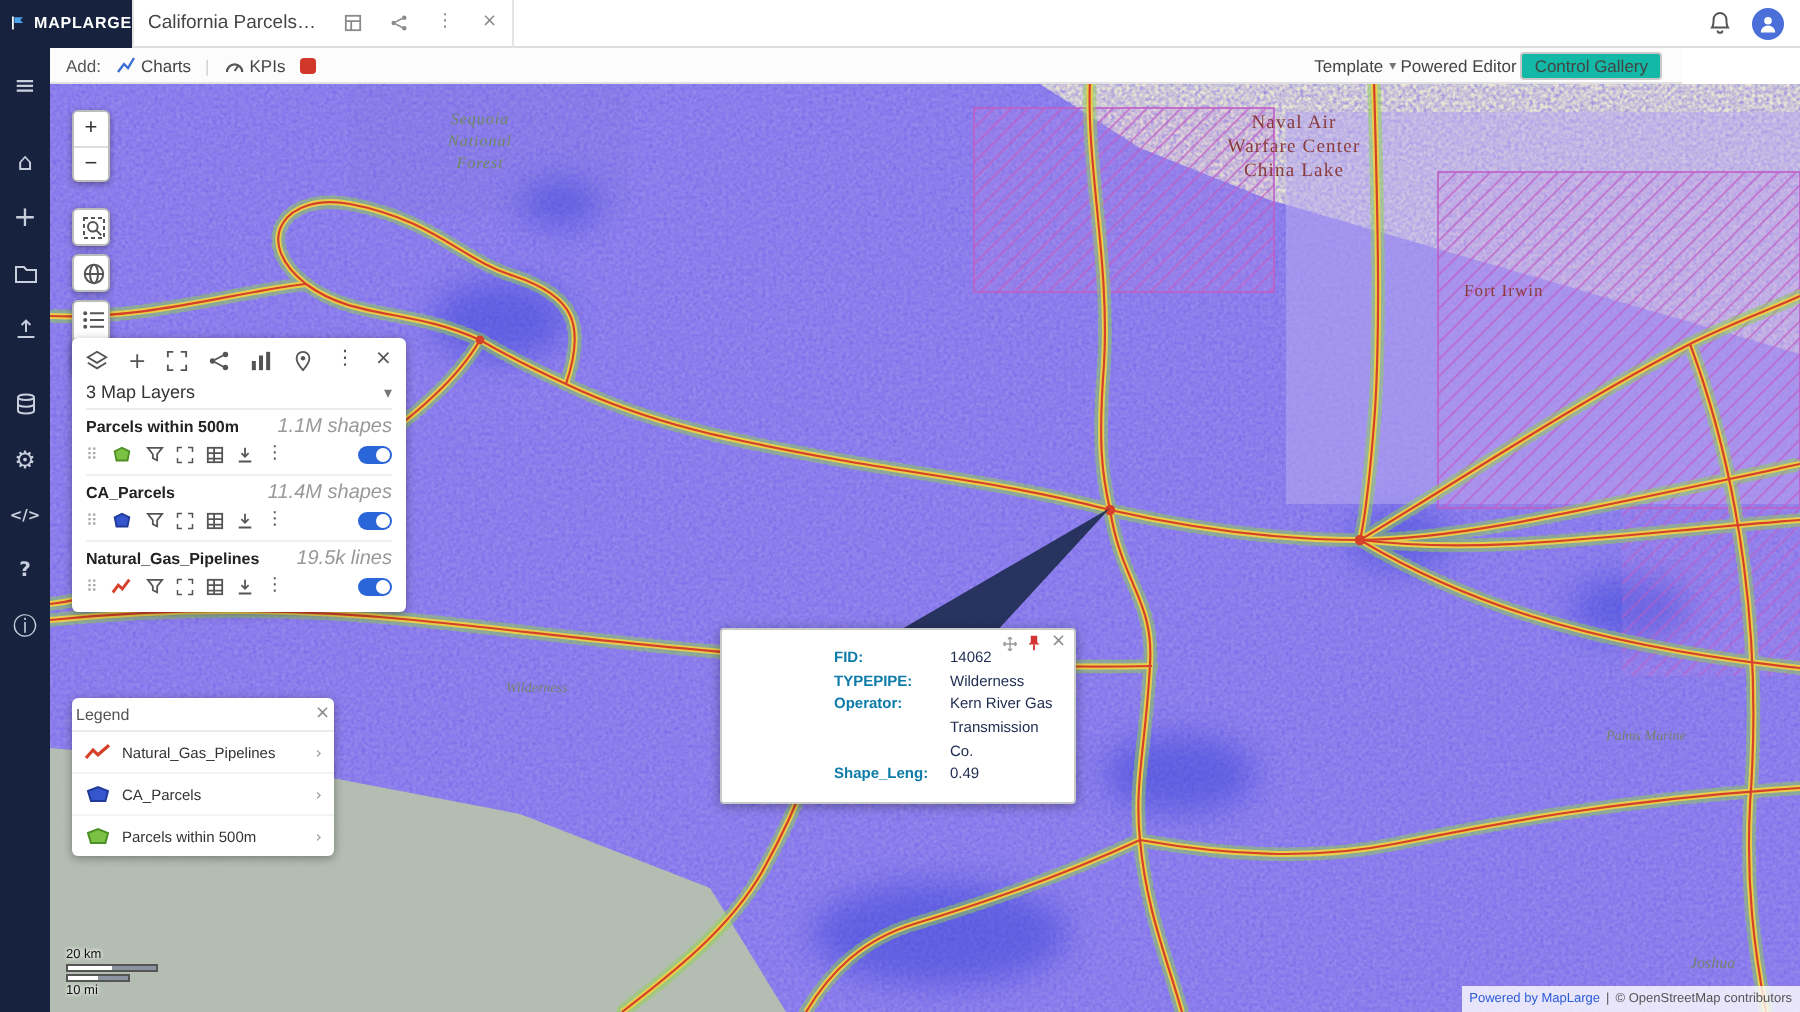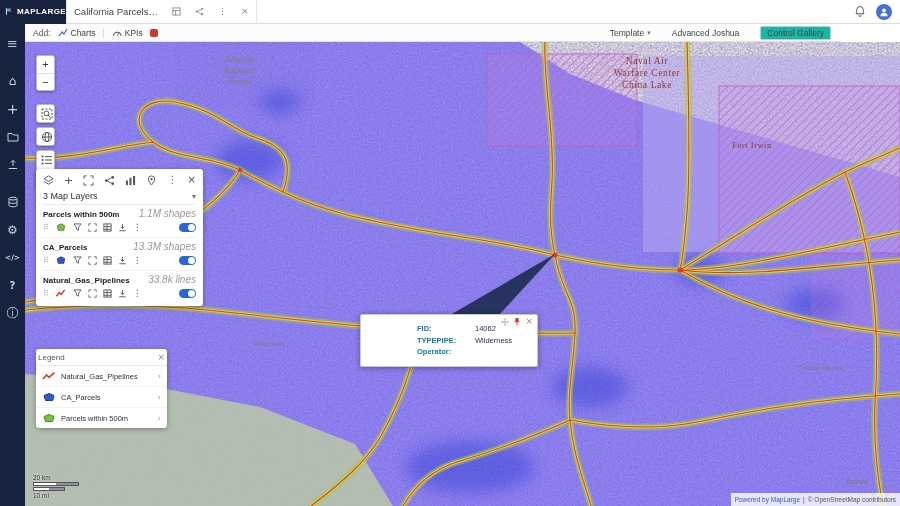--- a/index.html
+++ b/index.html
@@ -20,21 +20,21 @@
   .topbar-right { margin-left:auto; display:flex; align-items:center; gap:10px; padding-right:8px; }
   .avatar { width:16px; height:16px; border-radius:50%; background:#4b6fd8; display:flex;
             align-items:center; justify-content:center; }
 
   
   .subbar { position:absolute; left:25px; top:24px; width:816px; height:18px; background:#fcfcfc;
             border-bottom:1px solid #e2e2e2; display:flex; align-items:center; gap:7px;
             padding:0 8px; font-size:8.5px; color:#555; z-index:35; }
   .subbar .btn { display:flex; align-items:center; gap:3px; cursor:pointer; color:#444; }
   .subbar .sep { color:#d0d0d0; }
-  .subbar-right { margin-left:auto; display:flex; align-items:center; gap:21px; padding-right:2px; }
+  .subbar-right { margin-left:auto; display:flex; align-items:center; gap:2px; padding-right:2px; }
   .btn-bordered { border:1px solid #c9c9c9; background:#14b8a6; border-radius:2px; padding:1px 6px; }
   .red-widget { width:8px; height:8px; background:#d1382a; border-radius:2px; display:inline-block; }
 
   
   .sidebar { position:absolute; left:0; top:0; width:25px; height:506px; background:#17223f;
              z-index:39; display:flex; flex-direction:column; align-items:center; padding-top:31px; }
   .sb { width:25px; height:25px; display:flex; align-items:center; justify-content:center;
         color:#c7cfdd; font-size:12px; cursor:pointer; margin-bottom:3px; }
   .sb.small-txt { font-size:7.5px; font-weight:bold; }
   .sb.gap { margin-top:9px; }
@@ -301,21 +301,21 @@
       </svg>
       <span>KPIs</span>
     </span>
     <span class="red-widget"></span>
     <div class="subbar-right">
       <span class="btn">
         <span>Template</span>
         <span class="g" style="font-size:7px;color:#777;">▾</span>
       </span>
       <span class="btn">
-        <span>Advanced Joshua</span>
+        <span>Powered Editor</span>
       </span>
       <span class="btn btn-bordered">
         <span>Control Gallery</span>
       </span>
     </div>
   </div>
 
   <nav class="sidebar">
     <span class="sb g" style="font-size:13px;">≡</span>
     <span class="sb g gap">⌂</span>
@@ -440,21 +440,21 @@
         <span class="g">⋮</span>
         <span class="toggle">
             <span class="knob"></span>
           </span>
       </div>
     </div>
 
     <div class="lp-layer">
       <div class="lp-head">
         <span class="lp-name">CA_Parcels</span>
-        <span class="lp-count">13.3M shapes</span>
+        <span class="lp-count">11.4M shapes</span>
       </div>
       <div class="lp-icons">
         <span class="g g-handle">⠿</span>
         <svg width="12" height="11" viewBox="0 0 12 12">
           <path d="M2 4 6 2l4 2-1 5H3Z" fill="#3556cc" stroke="#203a99"></path>
         </svg>
         <svg width="9" height="9" viewBox="0 0 10 10">
           <path d="M1 1h8L6.2 4.6V8L3.8 6.8V4.6Z" fill="none" stroke="#555"></path>
         </svg>
         <svg width="9" height="9" viewBox="0 0 12 12">
@@ -470,21 +470,21 @@
         <span class="g">⋮</span>
         <span class="toggle">
             <span class="knob"></span>
           </span>
       </div>
     </div>
 
     <div class="lp-layer">
       <div class="lp-head">
         <span class="lp-name">Natural_Gas_Pipelines</span>
-        <span class="lp-count">33.8k lines</span>
+        <span class="lp-count">19.5k lines</span>
       </div>
       <div class="lp-icons">
         <span class="g g-handle">⠿</span>
         <svg width="12" height="11" viewBox="0 0 12 12">
           <path d="M1 9 4 5l2.2 2L10 2" fill="none" stroke="#d6402a" stroke-width="1.6"></path>
         </svg>
         <svg width="9" height="9" viewBox="0 0 10 10">
           <path d="M1 1h8L6.2 4.6V8L3.8 6.8V4.6Z" fill="none" stroke="#555"></path>
         </svg>
         <svg width="9" height="9" viewBox="0 0 12 12">
@@ -547,20 +547,25 @@
     <div class="popup-row">
       <span class="plabel">FID:</span>
       <span class="pvalue">14062</span>
     </div>
     <div class="popup-row">
       <span class="plabel">TYPEPIPE:</span>
       <span class="pvalue">Wilderness</span>
     </div>
     <div class="popup-row">
       <span class="plabel">Operator:</span>
+      <span class="pvalue">Kern River Gas Transmission Co.</span>
+    </div>
+    <div class="popup-row">
+      <span class="plabel">Shape_Leng:</span>
+      <span class="pvalue">0.49</span>
     </div>
   </section>
 
   <div class="scale">
     <div>20 km</div>
     <div class="bar bar-km"></div>
     <div class="bar bar-mi"></div>
     <div>10 mi</div>
   </div>
   <div class="attrib">

